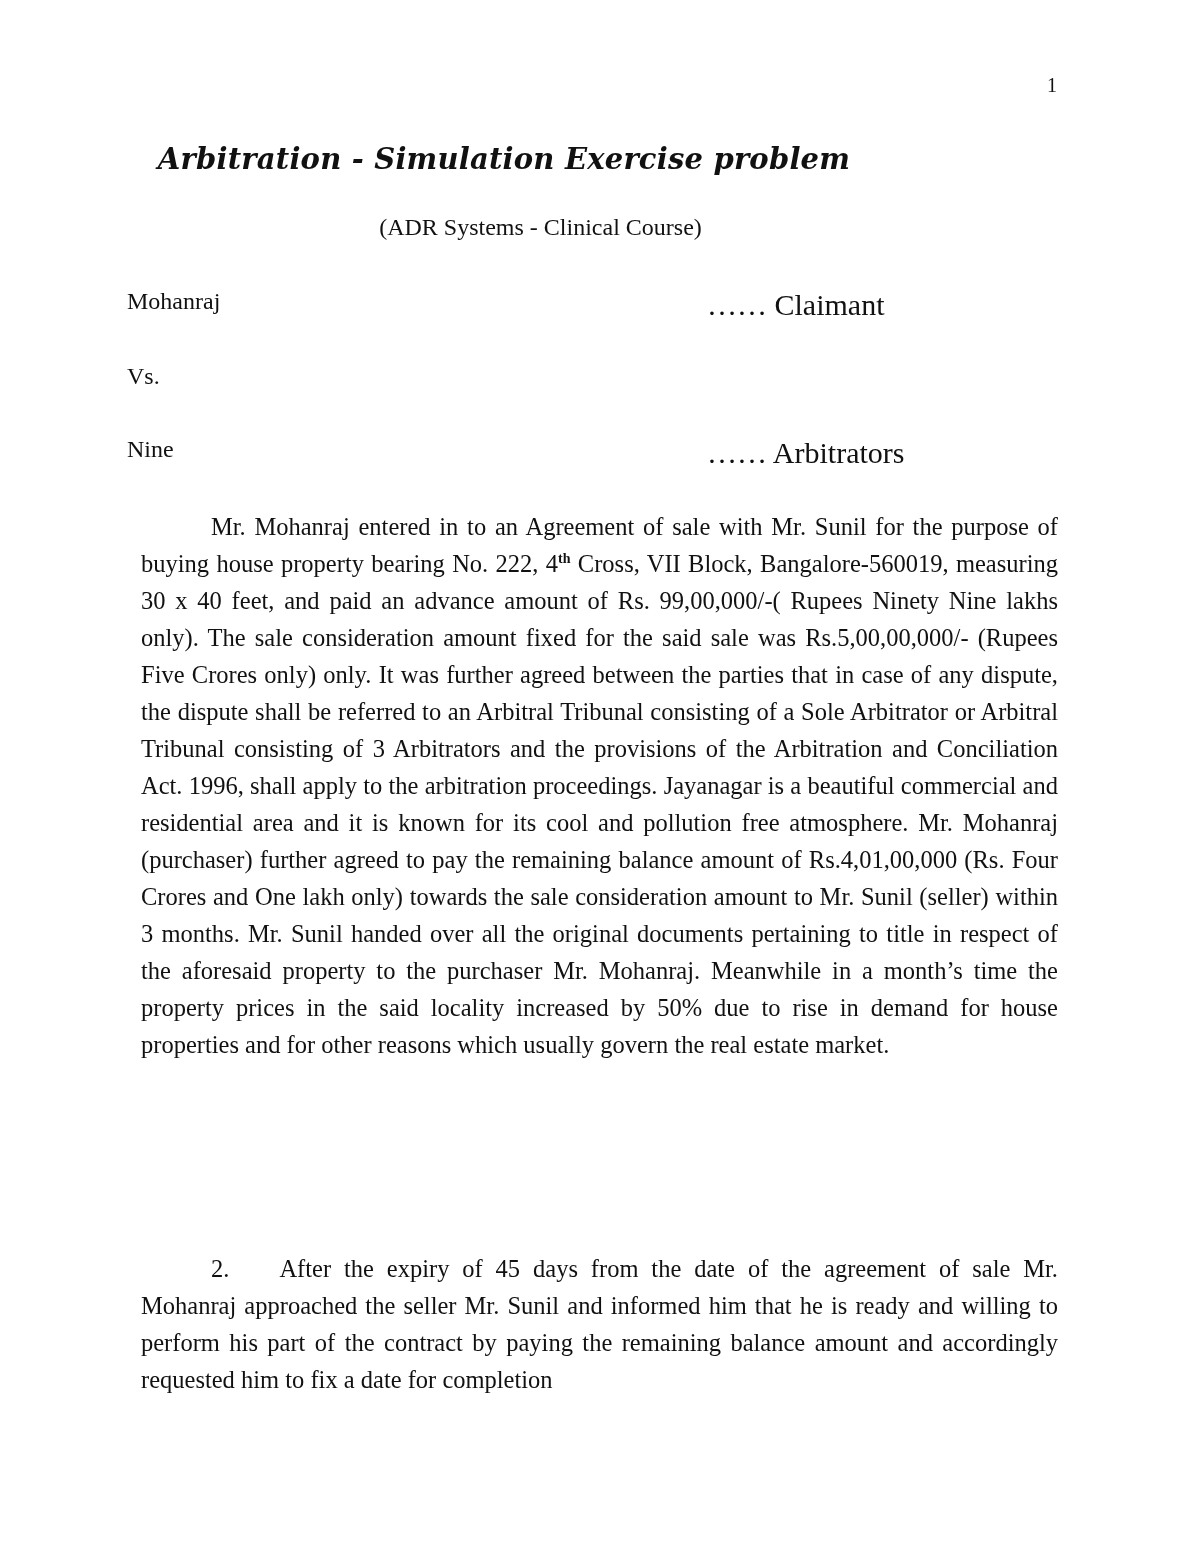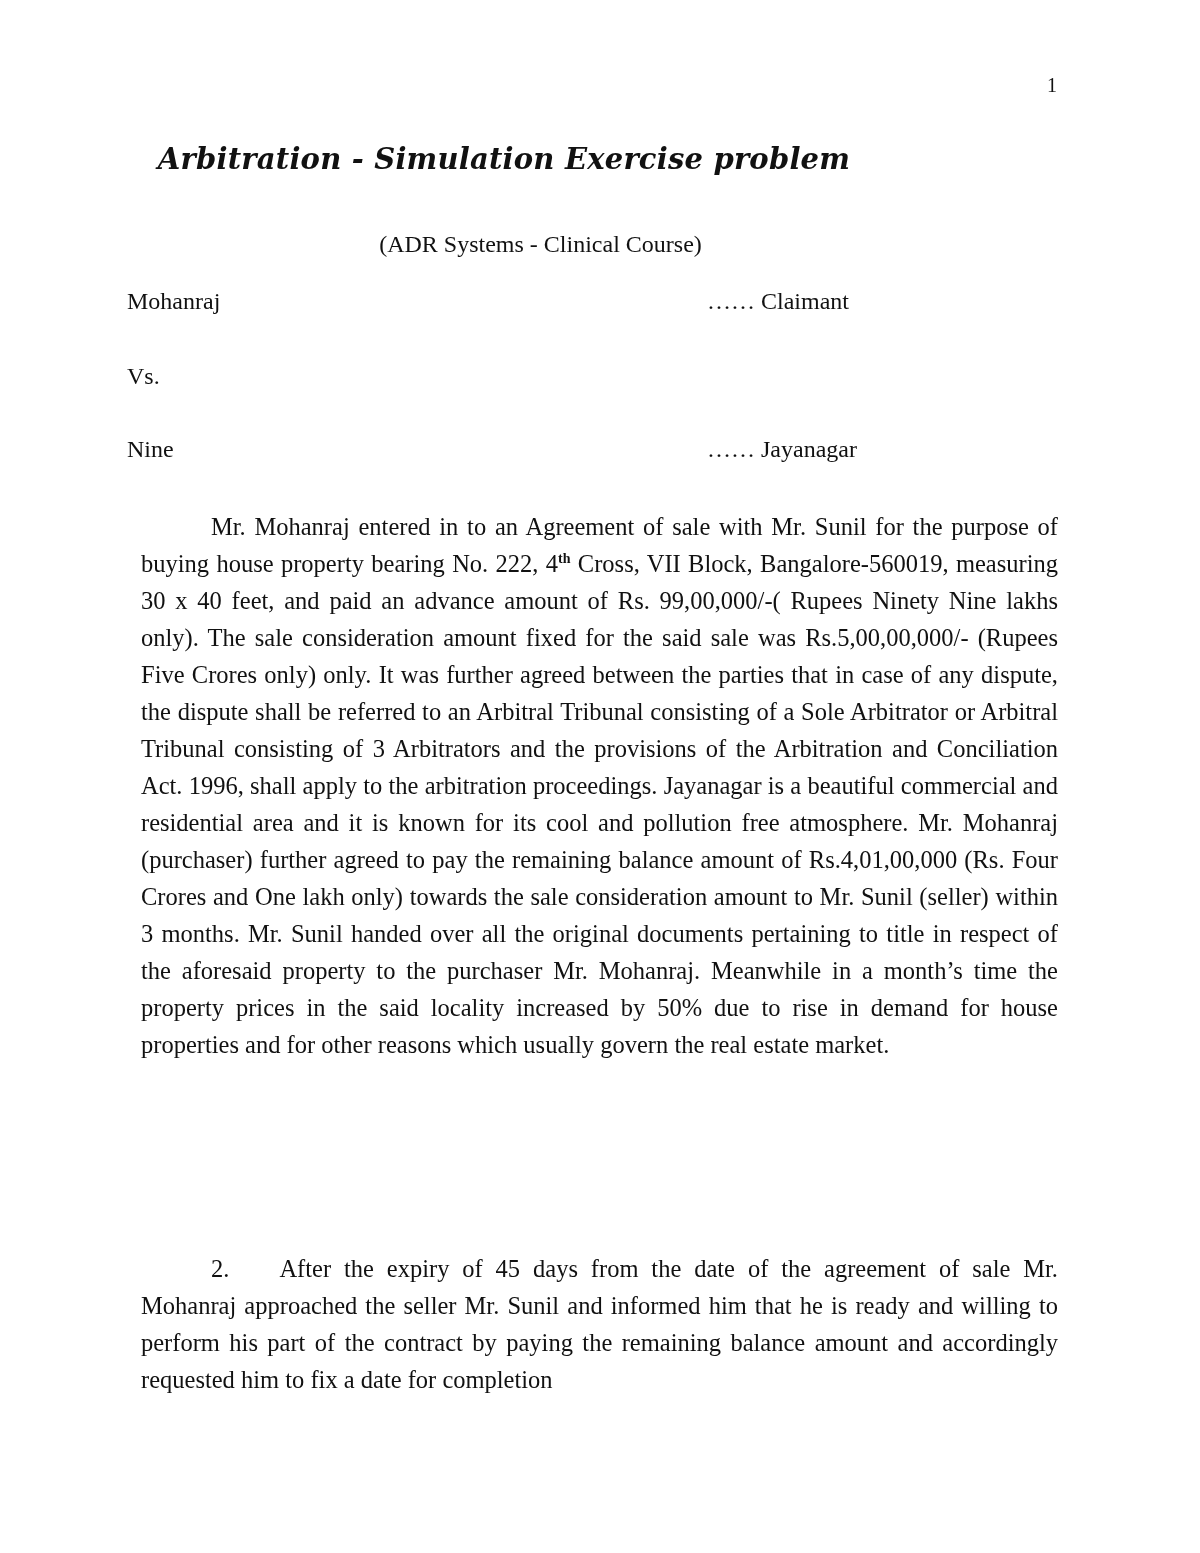--- a/index.html
+++ b/index.html
@@ -2,40 +2,40 @@
 <html><head>
 <meta charset="utf-8">
 <style>
   html, body { margin: 0; padding: 0; background: #ffffff; }
   body { width: 1200px; height: 1553px; position: relative; overflow: hidden;
          font-family: "Liberation Serif", "DejaVu Serif", serif; color: #111; }
   .page-number { position: absolute; top: 74px; left: 1047px; font-size: 20px; }
   .title { position: absolute; top: 142px; left: 0; width: 1008px; text-align: center;
            font-family: "DejaVu Serif", serif; font-weight: bold; font-style: italic;
            font-size: 29px; letter-spacing: 0.2px; }
-  .subtitle { position: absolute; top: 214px; left: 0; width: 1081px; text-align: center; font-size: 24px; margin-top: 17px; }
+  .subtitle { position: absolute; top: 214px; left: 0; width: 1081px; text-align: center; font-size: 24px; }
   .party { position: absolute; left: 127px; font-size: 24px; }
-  .role { position: absolute; left: 707px; font-size: 24px; }
+  .role { position: absolute; left: 707px; font-size: 30px; }
   .para { position: absolute; left: 141px; width: 917px; font-size: 24.5px; line-height: 37px;
           text-align: justify; }
   .para .indent { display: inline-block; width: 70px; }
   .num-gap { display: inline-block; width: 50px; }
   sup { font-size: 14px; line-height: 0; font-weight: bold; }
 </style>
 </head>
 <body>
 
 <div class="page-number">1</div>
 
 <div class="title">Arbitration  - Simulation Exercise problem</div>
 <div class="subtitle">(ADR Systems - Clinical Course)</div>
 
 <div class="party" style="top:288px;">Mohanraj</div>
 <div class="role" style="top:288px;">…… Claimant</div>
 
 <div class="party" style="top:363px;">Vs.</div>
 
 <div class="party" style="top:436px;">Nine</div>
-<div class="role" style="top:436px;">…… Jayanagar</div>
+<div class="role" style="top:436px;">…… Arbitrators</div>
 
 <div class="para" style="top:508px;"><span class="indent"></span><span>Mr. Mohanraj entered in to an Agreement of sale with Mr. Sunil for the purpose of buying house property bearing No. 222,  4</span><sup>th</sup><span> Cross, VII Block, Bangalore-560019, measuring 30 x 40 feet, and paid an advance amount of Rs. 99,00,000/-( Rupees Ninety Nine lakhs only).  The sale consideration amount fixed for the said sale was Rs.5,00,00,000/- (Rupees Five Crores only) only.  It was further agreed between the parties that in case of any dispute, the dispute shall be referred to an Arbitral Tribunal consisting of a Sole Arbitrator or Arbitral Tribunal consisting of 3 Arbitrators and the provisions of the Arbitration and Conciliation Act. 1996, shall apply to the arbitration proceedings.  Jayanagar is a beautiful commercial and residential area and it is known for its cool and pollution free atmosphere.  Mr. Mohanraj (purchaser) further agreed to pay the remaining balance amount of Rs.4,01,00,000 (Rs. Four Crores and One lakh only) towards the sale consideration amount to Mr. Sunil (seller) within 3 months.  Mr. Sunil handed over all the original documents pertaining to title in respect of the aforesaid property to the purchaser Mr. Mohanraj. Meanwhile in a month’s time the property prices in the said locality increased by 50% due to rise in demand for house properties and for other reasons which usually govern the real estate market.</span></div>
 
 <div class="para" style="top:1250px;"><span class="indent"></span><span>2.</span><span class="num-gap"></span><span>After the expiry of 45 days from the date of the agreement of sale Mr. Mohanraj approached the seller Mr. Sunil and informed him that he is ready and willing to perform his part of the contract by paying the remaining balance amount and accordingly requested him to fix a date for completion</span></div>
 
 </body></html>

